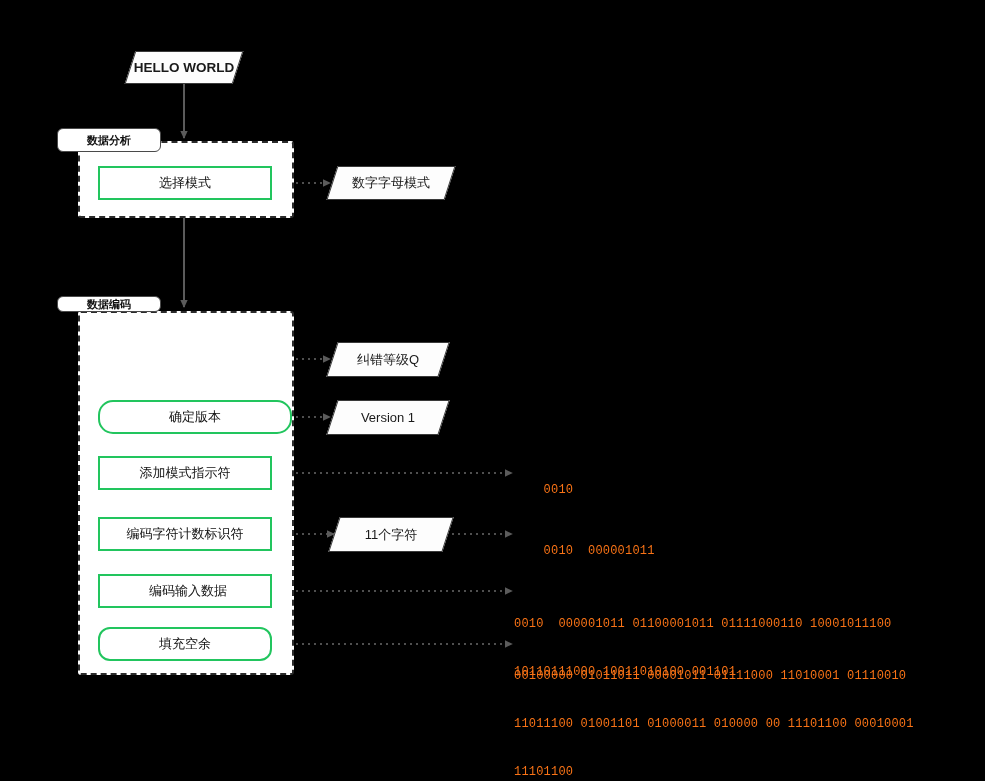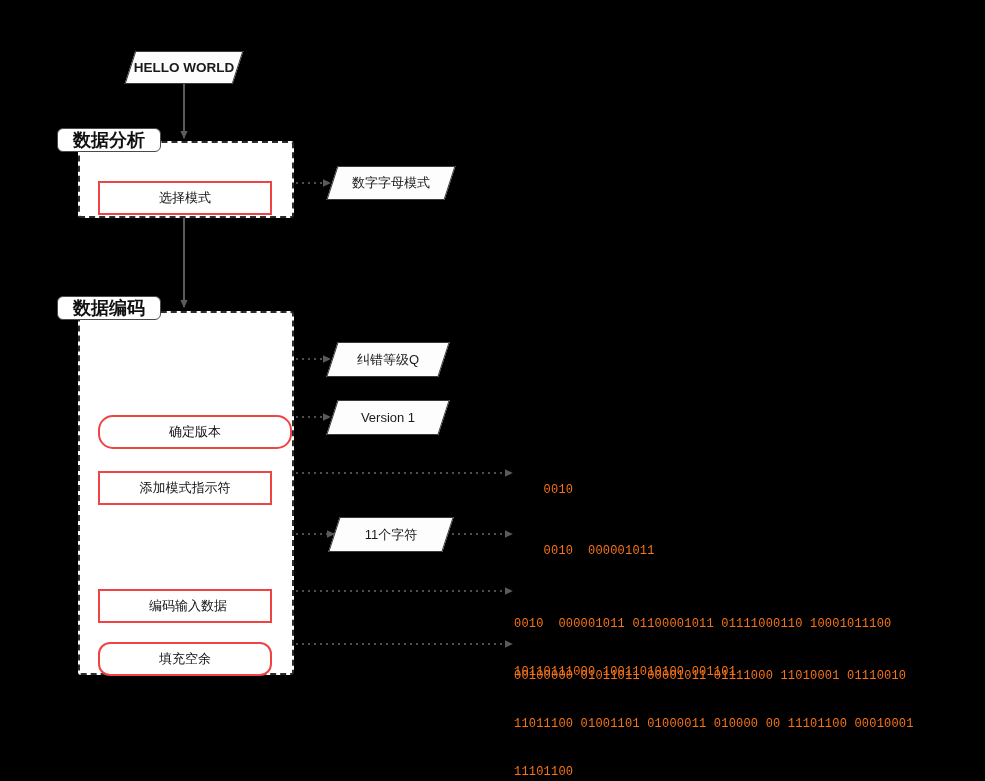--- a/index.html
+++ b/index.html
@@ -48,42 +48,41 @@
     border-radius: 3px;
     box-sizing: border-box;
   }
   .group-label {
     position: absolute;
     background: #ffffff;
     border: 1px solid #4a4a4a;
     border-radius: 6px;
     color: #111111;
     font-weight: bold;
-    font-size: 18px;
+    font-size: 11px;
     display: flex;
     align-items: center;
     justify-content: center;
     box-sizing: border-box;
     z-index: 5;
     white-space: nowrap;
   }
 
   
   .proc {
     position: absolute;
     background: #ffffff;
-    border: 2px solid #ef4444;
+    border: 2px solid #22c55e;
     box-sizing: border-box;
     display: flex;
     align-items: center;
     justify-content: center;
     color: #111111;
     font-size: 13px;
     white-space: nowrap;
-    margin-top: 15px;
   }
 
   
   .bin {
     position: absolute;
     color: #f97316;
     font-family: "Liberation Mono", "DejaVu Sans Mono", monospace;
     font-size: 12px;
     line-height: 16px;
     white-space: pre;
@@ -142,24 +141,25 @@
   <div class="group-box" style="left:78px; top:141px; width:216px; height:77px;"></div>
   <div class="group-label" style="left:57px; top:128px; width:104px; height:24px;">数据分析</div>
 
   <div class="proc" style="left:98px; top:166px; width:174px; height:34px;">选择模式</div>
 
   <div class="para" style="left:332px; top:166px; width:118px; height:34px;">
     <span class="para-txt">数字字母模式</span>
   </div>
 
   <div class="group-box" style="left:78px; top:311px; width:216px; height:364px;"></div>
-  <div class="group-label" style="left:57px; top:296px; width:104px; height:24px;">数据编码</div>
+  <div class="group-label" style="left:57px; top:296px; width:104px; height:16px;">数据编码</div>
 
   <div class="proc" style="left:98px; top:400px; width:194px; height:34px;border-radius:15px;">确定版本</div>
   <div class="proc" style="left:98px; top:456px; width:174px; height:34px;">添加模式指示符</div>
+  <div class="proc" style="left:98px; top:517px; width:174px; height:34px;">编码字符计数标识符</div>
   <div class="proc" style="left:98px; top:574px; width:174px; height:34px;padding-left:6px;">编码输入数据</div>
   <div class="proc" style="left:98px; top:627px; width:174px; height:34px;border-radius:12px;">填充空余</div>
 
   <div class="para" style="left:332px; top:342px; width:112px; height:35px;">
     <span class="para-txt">纠错等级Q</span>
   </div>
 
   <div class="para" style="left:332px; top:400px; width:112px; height:35px;">
     <span class="para-txt">Version 1</span>
   </div>

